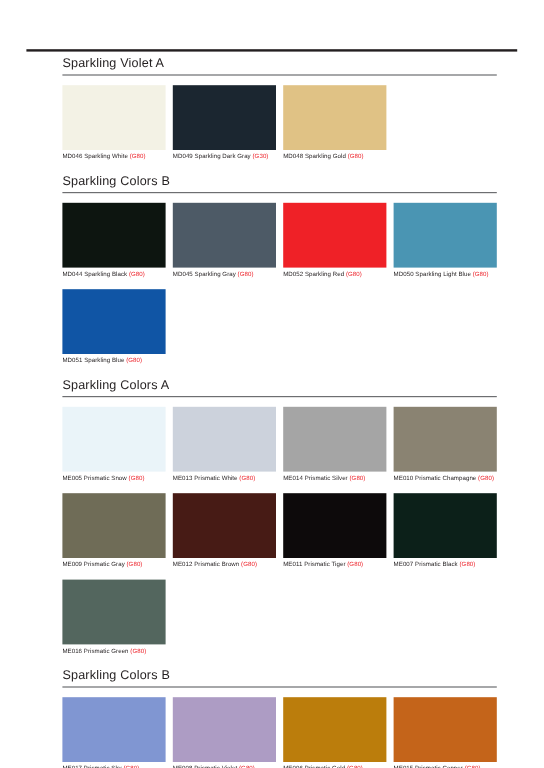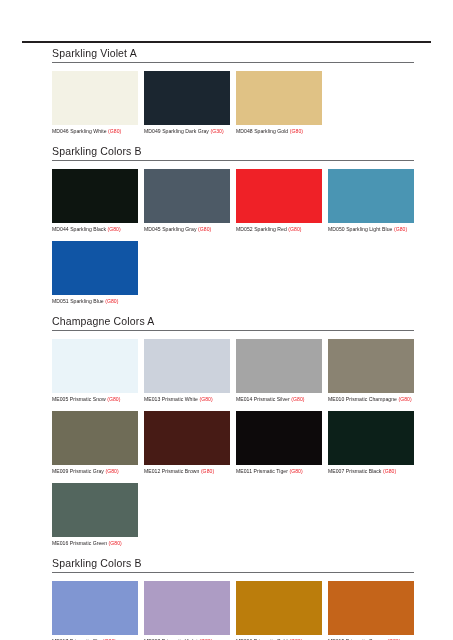--- a/index.html
+++ b/index.html
@@ -124,21 +124,21 @@
             <div class="swatch-chip" style="background: rgb(74, 149, 179);"></div>
             <div class="swatch-label"><span>MD050</span> <span>Sparkling Light Blue</span> <span class="grade">(G80)</span></div>
           </div>
           <div class="swatch-cell">
             <div class="swatch-chip" style="background: rgb(16, 85, 165);"></div>
             <div class="swatch-label"><span>MD051</span> <span>Sparkling Blue</span> <span class="grade">(G80)</span></div>
           </div>
         </div>
       </div>
       <div class="section">
-        <div class="section-head">Champagne Colors A</div>
+        <div class="section-head">Sparkling Colors A</div>
         <div class="section-rule"></div>
         <div class="swatch-grid">
           <div class="swatch-cell">
             <div class="swatch-chip" style="background: rgb(234, 244, 249);"></div>
             <div class="swatch-label"><span>ME005</span> <span>Prismatic Snow</span> <span class="grade">(G80)</span></div>
           </div>
           <div class="swatch-cell">
             <div class="swatch-chip" style="background: rgb(204, 210, 220);"></div>
             <div class="swatch-label"><span>ME013</span> <span>Prismatic White</span> <span class="grade">(G80)</span></div>
           </div>

